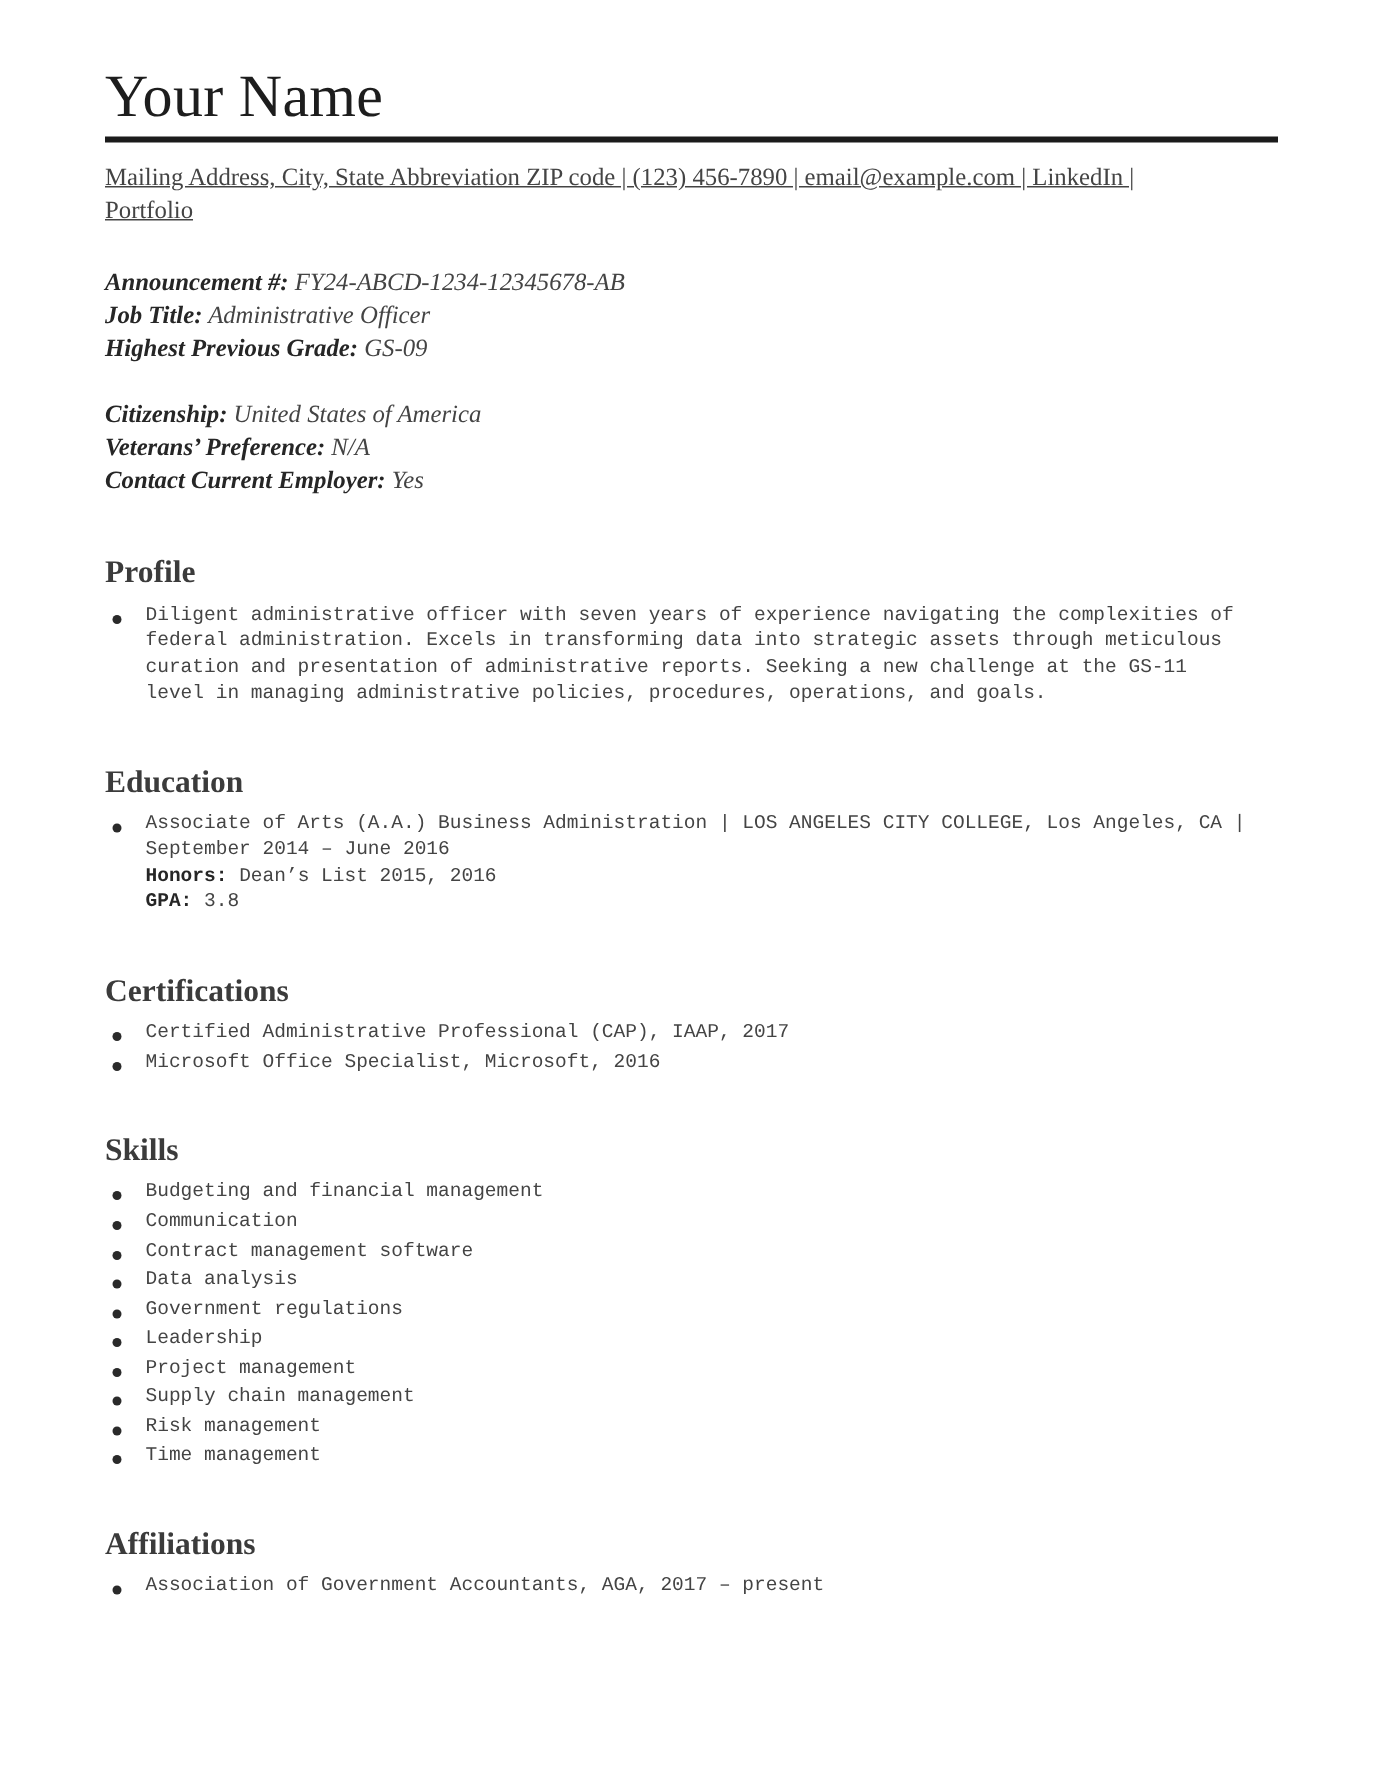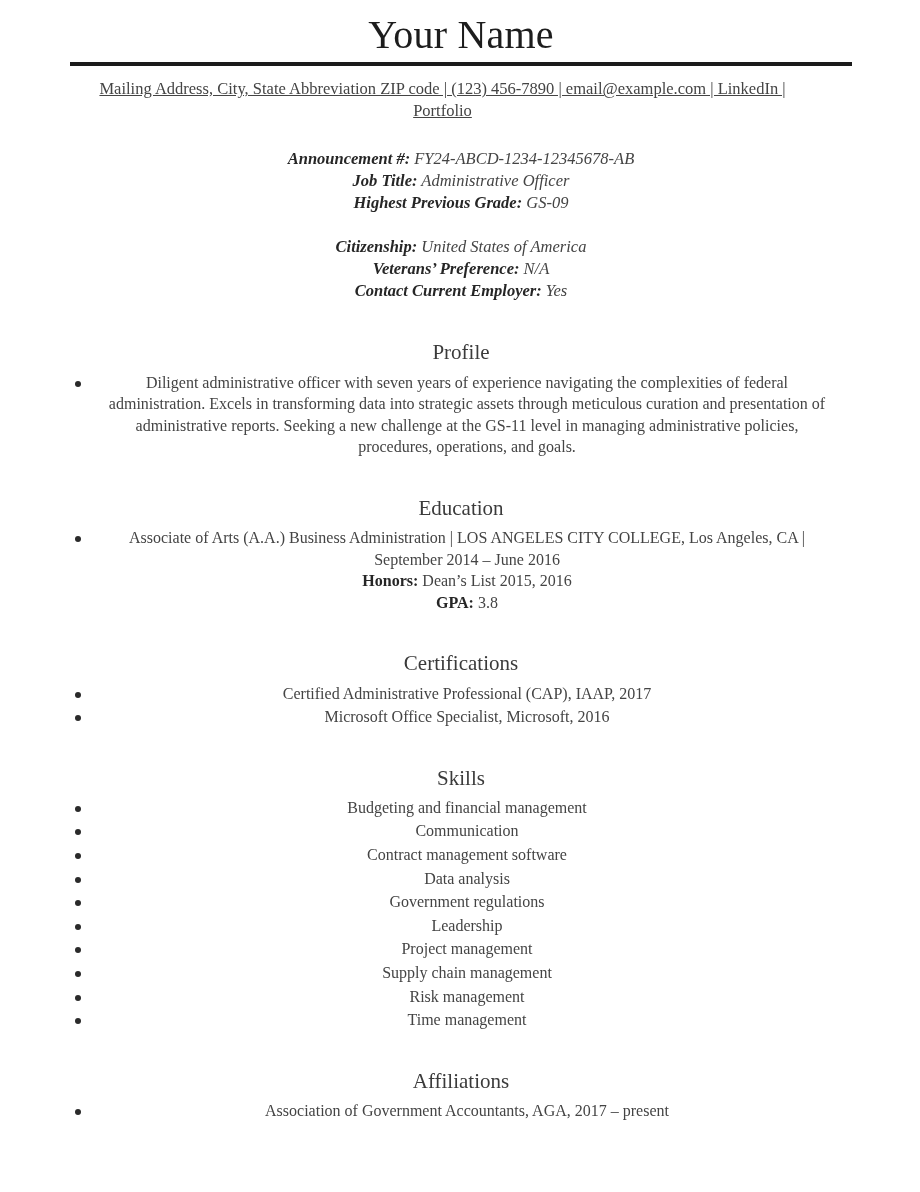--- a/index.html
+++ b/index.html
@@ -11,23 +11,22 @@
     width: 920px;
     height: 1192px;
     font-family: "Liberation Serif", "DejaVu Serif", serif;
     color: #444444;
     -webkit-font-smoothing: antialiased;
   }
   .page {
     box-sizing: border-box;
     width: 920px;
     height: 1192px;
-    padding: 13px 68px 0 70px;
+    padding: 42px 68px 0 70px;
     background: #ffffff;
-    text-align: center;
   }
   .name {
     font-size: 40px;
     font-weight: normal;
     color: #1d1d1d;
     line-height: 1.08;
     margin: 0 0 6px 0;
     letter-spacing: 0.2px;
   }
   .name-rule {
@@ -51,38 +50,39 @@
     font-size: 16.5px;
     line-height: 1.34;
     color: #444444;
   }
   .meta-row b {
     color: #262626;
     font-weight: bold;
   }
   h2.section-title {
     font-size: 21px;
-    font-weight: normal;
+    font-weight: bold;
     color: #3b3b3b;
     margin: 38px 0 7px 0;
     line-height: 1.15;
   }
   ul.bullets {
     list-style: none;
     margin: 0;
     padding: 0;
   }
   ul.bullets > li {
     position: relative;
     padding-left: 27px;
-    font-size: 16px;
+    font-size: 13px;
     line-height: 1.35;
     color: #444444;
     margin: 0 0 2px 0;
     max-width: 740px;
+    font-family: Liberation Mono, monospace;
   }
   ul.bullets > li::before {
     content: "";
     position: absolute;
     left: 5px;
     top: 9px;
     width: 6px;
     height: 6px;
     border-radius: 50%;
     background: #2a2a2a;

